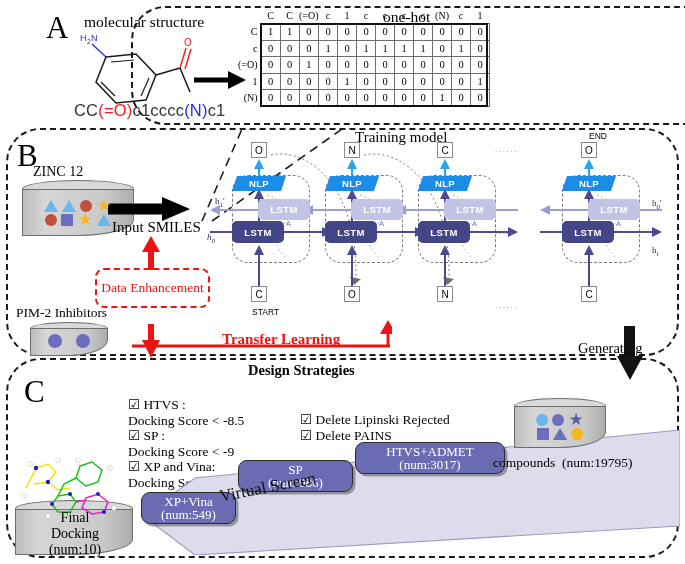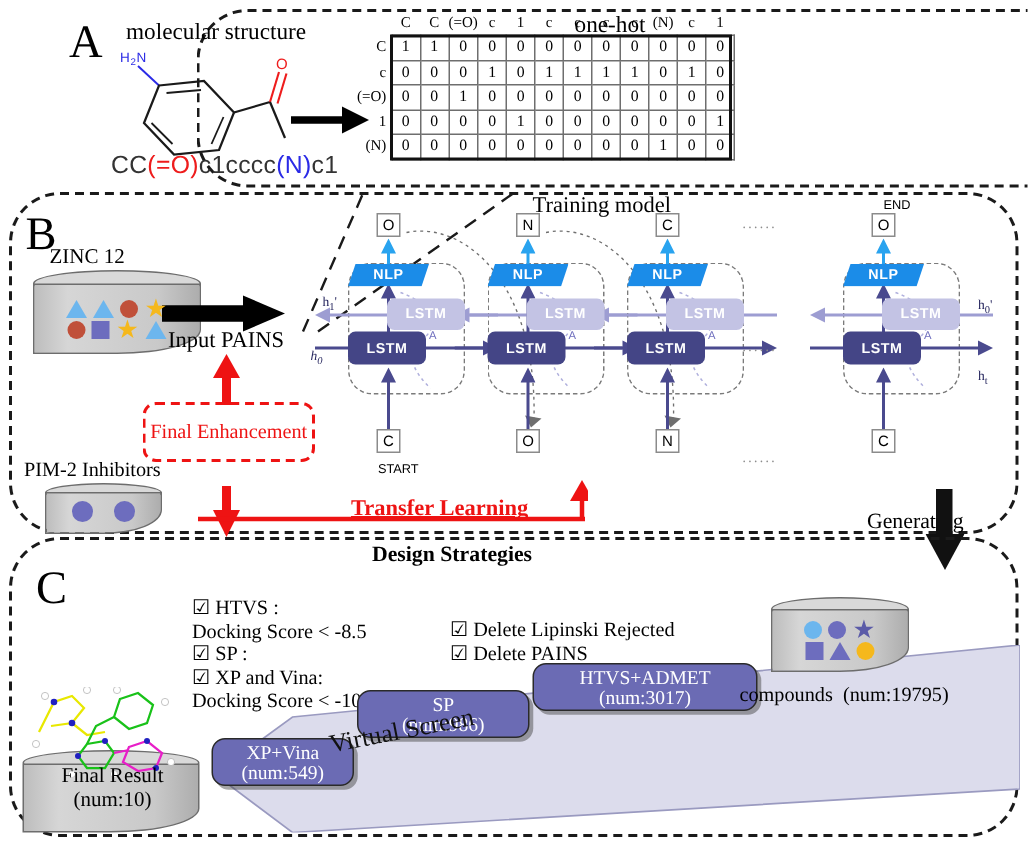--- a/index.html
+++ b/index.html
@@ -47,21 +47,21 @@
 
   
   #letterB { left:17px; top:140px; }
   #zincLabel { left:33px; top:164px; font-size:14px; }
   #pimLabel  { left:16px; top:305px; font-size:13.5px; }
   #inputSmiles { left:112px; top:219px; font-size:15px; }
   #trainingModel { left:355px; top:129px; font-size:15px; }
   #generating { left:578px; top:340px; font-size:14.5px; }
   #transferLearning {
     left:222px; top:331px; font-size:15px; font-weight:700; color:#ee1313;
-    text-decoration:underline; font-family:"Liberation Serif", serif;margin-left:12px;
+    text-decoration:underline; font-family:"Liberation Serif", serif;
   }
   #dataEnh {
     left:95px; top:268px; width:115px; height:40px;
     border:2px dashed #ee1313; border-radius:9px; color:#ee1313;
     display:flex; align-items:center; justify-content:center;
     text-align:center; font-size:13.5px; line-height:1.03;
     font-family:"Liberation Serif", serif;
   }
 
   
@@ -325,30 +325,30 @@
       <span class="circ purple" style="width:14px;height:14px;"></span>
       <span class="circ purple" style="width:14px;height:14px;margin-left:10px;"></span>
     </div>
   </div>
 </div>
 
 <svg class="abs" style="left:108px; top:196px;" width="82" height="26">
   <line x1="0" y1="13" x2="58" y2="13" stroke="#000" stroke-width="11"></line>
   <polygon points="54,1 82,13 54,25" fill="#000"></polygon>
 </svg>
-<div class="abs" id="inputSmiles">Input PAINS</div>
+<div class="abs" id="inputSmiles">Input SMILES</div>
 
 <svg class="abs" style="left:140px; top:236px;" width="22" height="122">
   <polygon points="11,0 20,16 13,16 13,30 9,30 9,16 2,16" fill="#ee1313"></polygon>
   <rect x="8" y="14" width="6" height="20" fill="#ee1313"></rect>
   <polygon points="11,122 20,104 13,104 13,88 9,88 9,104 2,104" fill="#ee1313"></polygon>
   <rect x="8" y="88" width="6" height="22" fill="#ee1313"></rect>
 </svg>
 <div class="abs" id="dataEnh">
-  <span>Final Enhancement</span>
+  <span>Data Enhancement</span>
 </div>
 
 <svg class="abs" style="left:132px; top:320px;" width="260" height="30">
   <line x1="0" y1="26" x2="258" y2="26" stroke="#ee1313" stroke-width="3"></line>
   <line x1="256" y1="26" x2="256" y2="6" stroke="#ee1313" stroke-width="3"></line>
   <polygon points="256,0 248,14 264,14" fill="#ee1313"></polygon>
 </svg>
 <div class="abs" id="transferLearning">Transfer Learning</div>
 
 <div class="abs" id="trainingModel">Training model</div>
@@ -500,20 +500,21 @@
 </svg>
 
 <div class="frame abs" id="frameC"></div>
 <div class="abs panel-letter" id="letterC">C</div>
 <div class="abs" id="designTitle">Design Strategies</div>
 
 <div class="abs strat" id="stratLeft">
     <div>☑ HTVS :</div>
     <div>Docking Score &lt; -8.5</div>
     <div>☑ SP :</div>
+    <div>Docking Score &lt; -9</div>
     <div>☑ XP and Vina:</div>
     <div>Docking Score &lt; -10</div>
   </div>
 <div class="abs strat" id="stratRight">
     <div>☑ Delete Lipinski Rejected</div>
     <div>☑ Delete PAINS</div>
   </div>
 
 <svg class="abs" id="vsBand" width="545" height="125">
   <polygon points="545,0 545,96 60,125 8,86 60,48" fill="#dcdcec" stroke="#9a9ac0" stroke-width="1.1"></polygon>
@@ -558,21 +559,21 @@
       <circle cx="40" cy="2" r="2.4"></circle>
     <circle cx="60" cy="2" r="2.4"></circle>
       <circle cx="92" cy="10" r="2.4"></circle>
     <circle cx="96" cy="50" r="2.4"></circle>
       <circle cx="30" cy="58" r="2.4"></circle>
     <circle cx="58" cy="58" r="2.4"></circle>
       <circle cx="6" cy="38" r="2.4"></circle>
   </g>
 </svg>
 <div class="abs" id="finalLbl" style="width:80px;">
-  <div>Final Result</div>
+  <div>Final Docking</div>
   <div>(num:10)</div>
 </div>
 
 <div class="cyl" style="left:514px; top:398px; width:92px; height:50px;">
   <div class="top" style="height:16px;"></div>
     <div class="body" style="top:8px;"></div>
   <div class="shapes" style="top:11px;">
     <div class="shrow">
       <span class="circ blue"></span>
       <span class="circ purple"></span>

